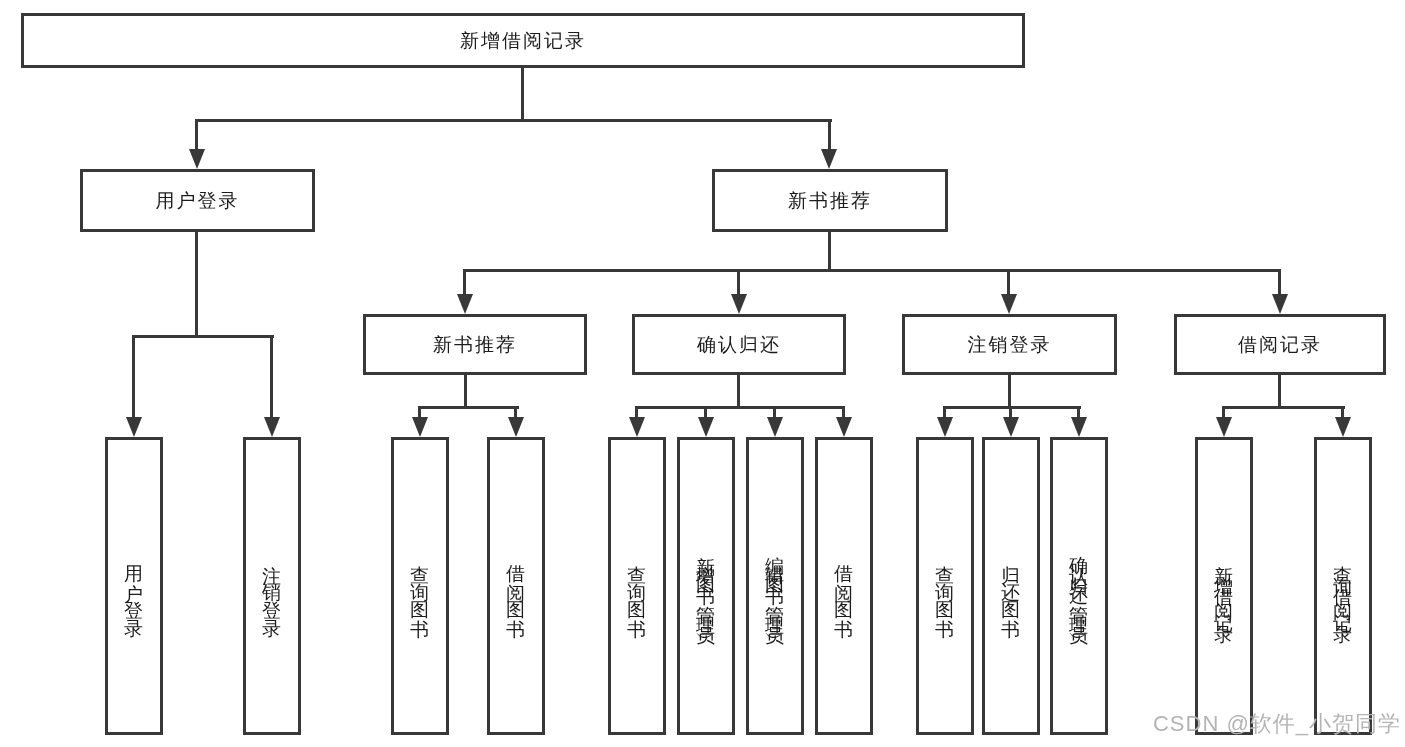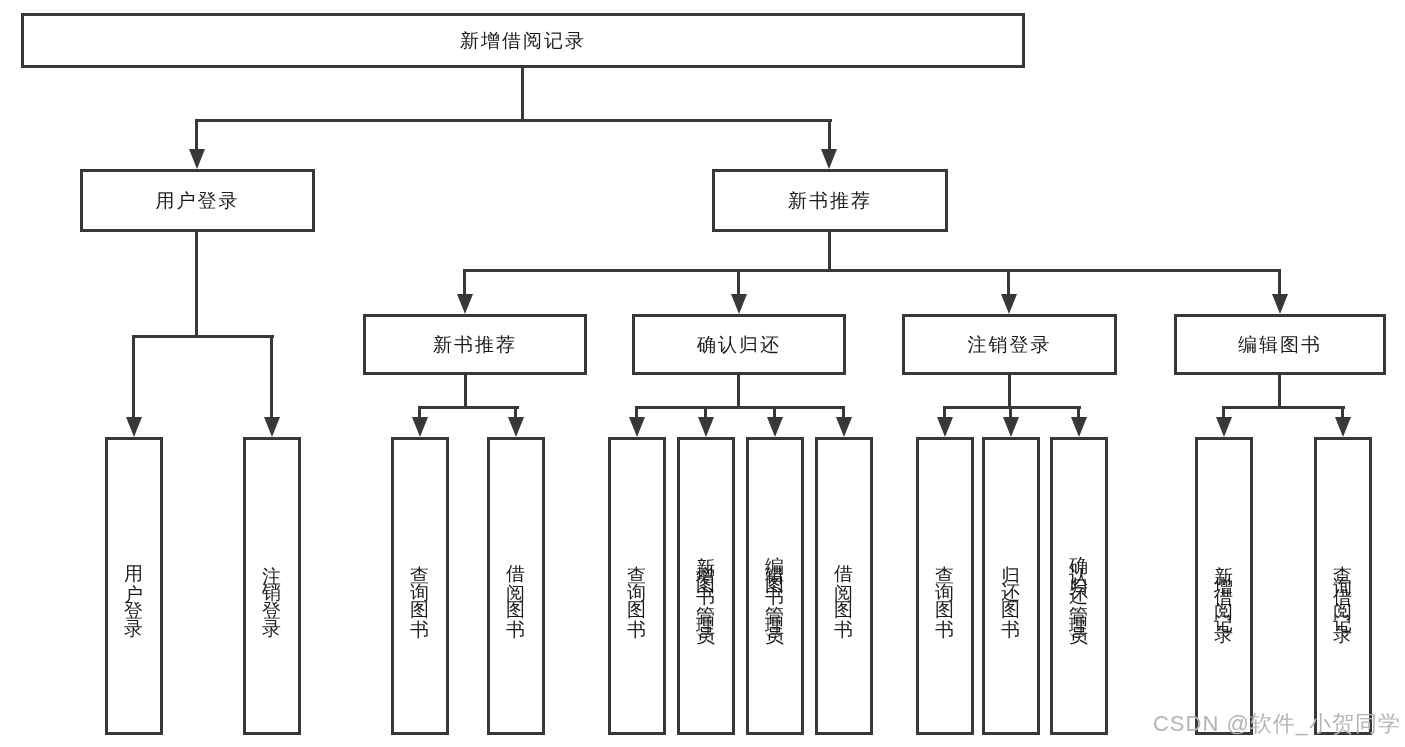--- a/index.html
+++ b/index.html
@@ -77,21 +77,21 @@
   <div class="node" style="left:363px;top:314px;width:224px;height:61px;align-items:center;">
     <span>新书推荐</span>
   </div>
   <div class="node" style="left:632px;top:314px;width:214px;height:61px;">
     <span>确认归还</span>
   </div>
   <div class="node" style="left:902px;top:314px;width:215px;height:61px;">
     <span>注销登录</span>
   </div>
   <div class="node" style="left:1174px;top:314px;width:212px;height:61px;">
-    <span>编辑图书</span>
+    <span>借阅记录</span>
   </div>
 
   <div class="ln" style="left:464px;top:375px;width:3px;height:33px;"></div>
   <div class="ln" style="left:419px;top:406px;width:100px;height:3px;"></div>
   <div class="ln" style="left:418px;top:406px;width:3px;height:12px;"></div>
   <div class="ln" style="left:514px;top:406px;width:3px;height:12px;"></div>
   <div class="ar" style="left:412px;top:417px;"></div>
   <div class="ar" style="left:508px;top:417px;"></div>
 
   <div class="ln" style="left:737px;top:374px;width:3px;height:34px;"></div>

